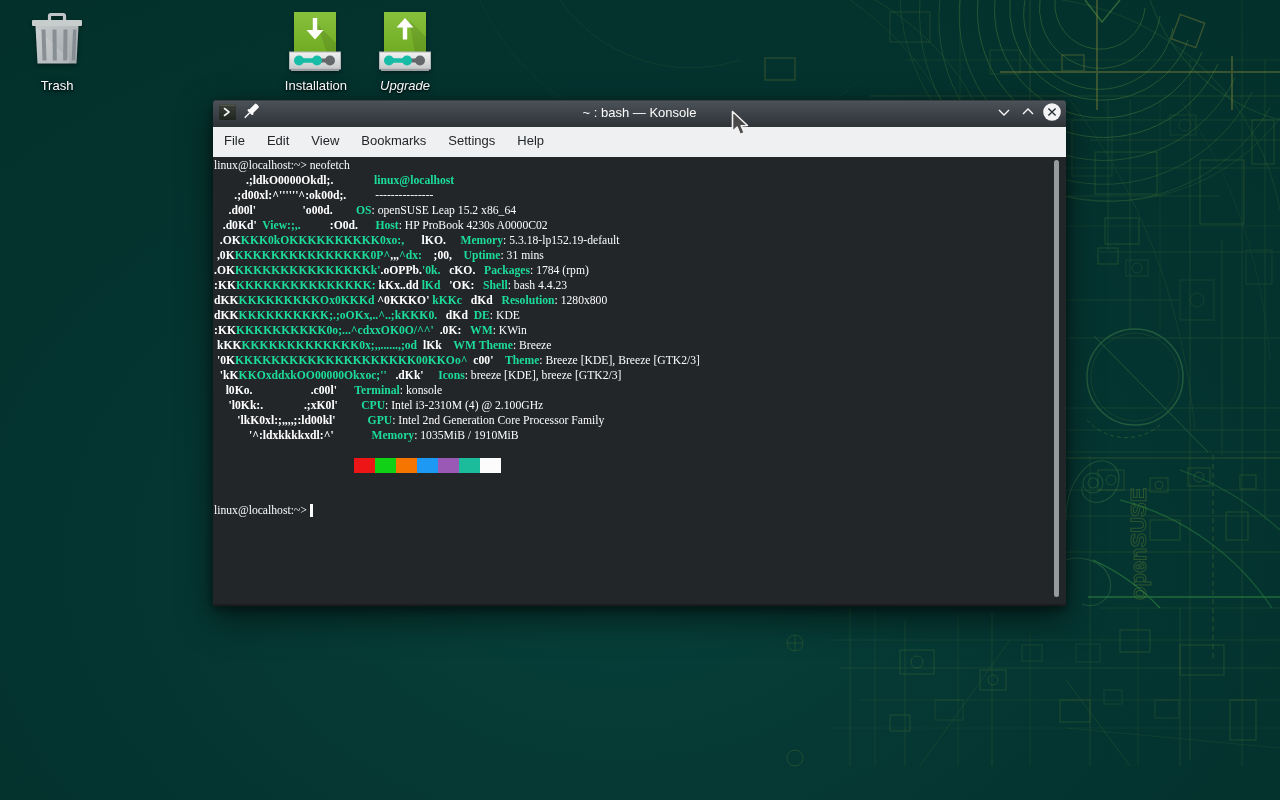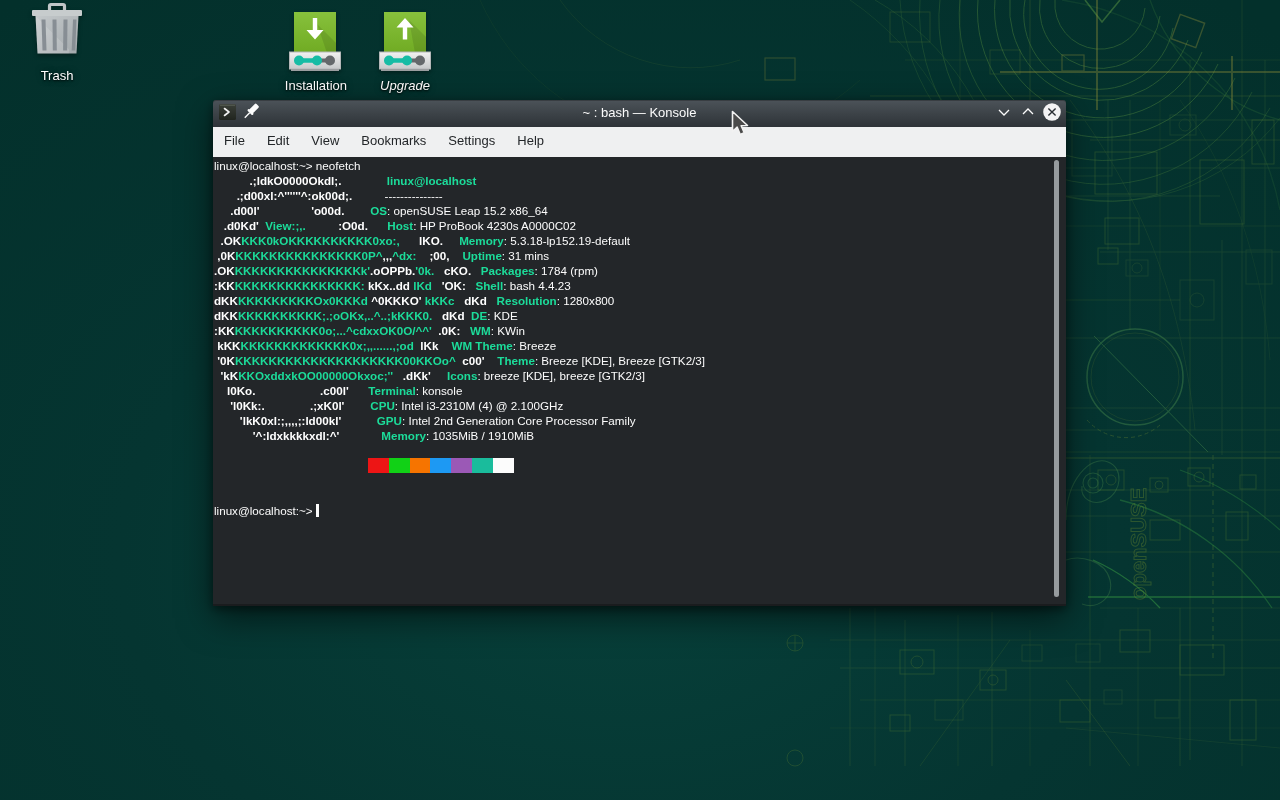--- a/index.html
+++ b/index.html
@@ -18,21 +18,21 @@
 #titlebar{position:absolute;left:0;top:0;width:853px;height:27px;
   background:linear-gradient(180deg,#4c5359 0%,#3b4146 55%,#2e3338 100%);
   border-radius:3px 3px 0 0;box-shadow:inset 0 1px 0 rgba(0,0,0,0.25);}
 #title{position:absolute;left:0;right:0;top:5px;text-align:center;
   color:#fcfcfc;font-size:13px;}
 #menubar{position:absolute;left:0;top:27px;width:853px;height:48px;background:#eff0f1;}
 .mi{display:inline-block;padding:6px 11px 0 11px;font-size:13px;color:#232629;}
 #term{position:absolute;left:0;top:57px;width:853px;height:449px;background:#232629;
   box-shadow:inset 0 -2px 0 rgba(0,0,0,0.25);}
 #term pre{margin:0;position:absolute;left:1px;top:1px;
-  font-family:Liberation Sans, sans-serif;font-size:11.65px;line-height:15px;
+  font-family:Liberation Serif, serif;font-size:11.65px;line-height:15px;
   color:#fcfcfc;letter-spacing:0px;}
 #term pre .w{color:#ffffff;font-weight:bold;}
 #term pre .g{color:#1cdc9a;font-weight:bold;}
 #term pre .cur{background:#fcfcfc;}
 #term pre .cb{display:inline-block;width:20.97px;height:15px;vertical-align:top;}
 #scrollbar{position:absolute;right:7px;top:3px;width:5px;height:437px;
   background:#969b9e;border-radius:2.5px;}
 
 #panel{position:absolute;left:0;top:765px;width:1280px;height:35px;
   background:linear-gradient(180deg,#e9edec 0%,#e3e9e8 100%);
@@ -188,21 +188,21 @@
   <line x1="905" y1="620" x2="905" y2="766"></line>
   <line x1="992" y1="612" x2="992" y2="766"></line>
   <line x1="1180" y1="608" x2="1180" y2="766"></line>
   <rect x="935" y="700" width="28" height="20"></rect>
   <rect x="1022" y="645" width="20" height="16"></rect>
   <rect x="1155" y="700" width="24" height="18"></rect>
   <line x1="850" y1="608" x2="850" y2="766"></line>
 </g>
 </svg>
 
-  <div class="dicon" style="left:-1px;top:0;">
+  <div class="dicon" style="left:-1px;top:10px;">
 <svg width="64" height="62" viewBox="0 0 64 62" style="filter:drop-shadow(0 2px 2px rgba(0,0,0,.35));">
  <defs>
   <linearGradient id="trg" x1="0" y1="0" x2="1" y2="1">
    <stop offset="0" stop-color="#c4c9cb"></stop>
             <stop offset="1" stop-color="#a3a9ac"></stop>
   </linearGradient>
  </defs>
  <rect x="24.5" y="4.5" width="15" height="9" rx="1.5" fill="none" stroke="#c0c5c7" stroke-width="3.2"></rect>
  <rect x="7" y="10" width="50" height="6" rx="1" fill="#c7cccd"></rect>
  <path d="M10.5 16 H53.5 L51.5 53.5 H12.5 Z" fill="url(#trg)"></path>

